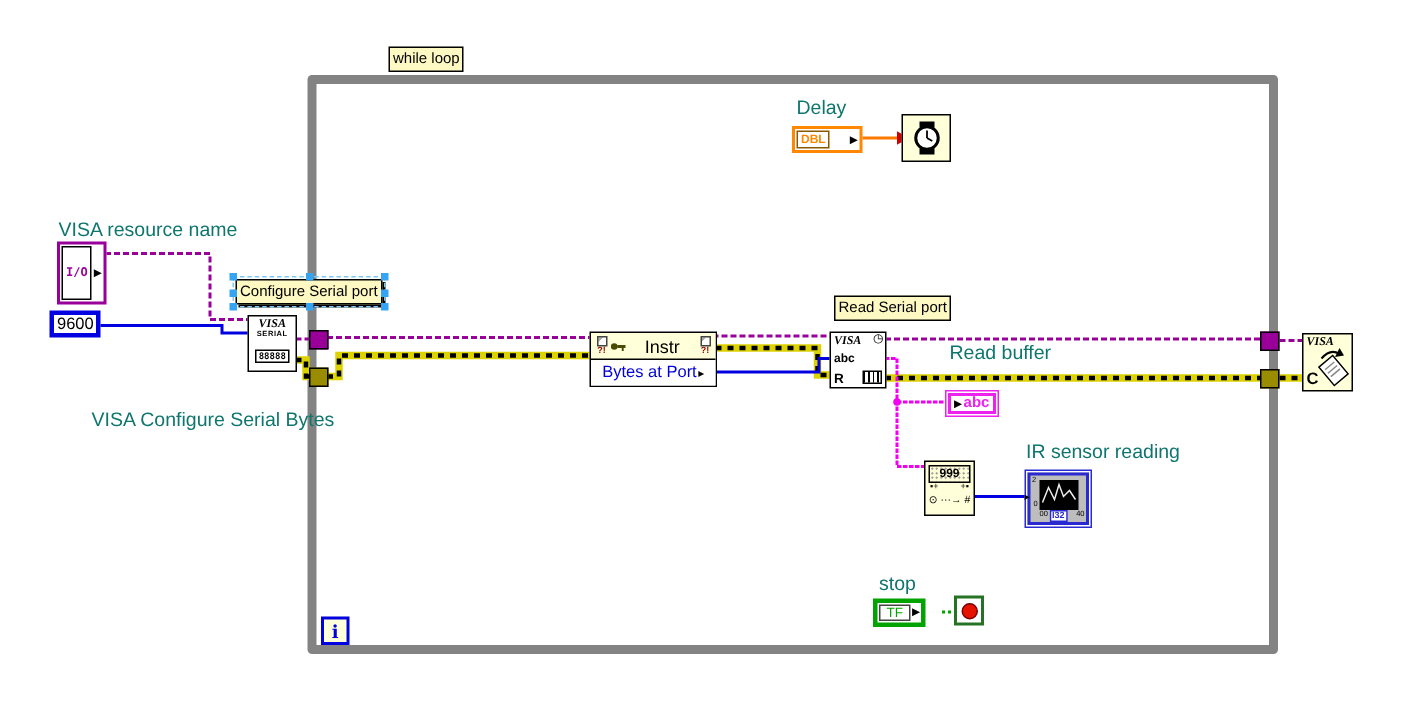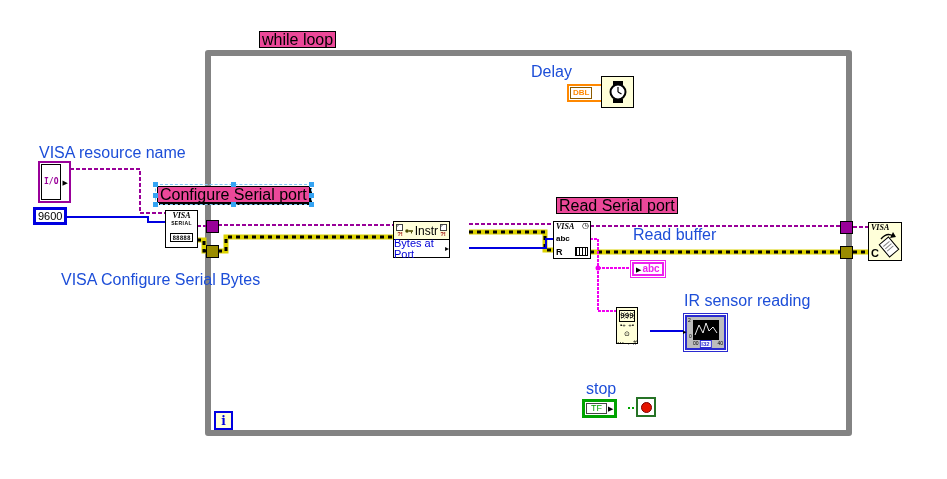--- a/index.html
+++ b/index.html
@@ -3,45 +3,45 @@
 <meta charset="utf-8">
 <style>
   * { box-sizing: border-box; margin: 0; padding: 0; }
   html,body { background:#fff; }
   .canvas { position:relative; width:947px; height:479px; background:#fff;
             font-family:"Liberation Sans",sans-serif; overflow:hidden; }
   .loop { position:absolute; left:205px; top:50px; width:647px; height:386px;
           border:6px solid #838383; border-radius:3px; z-index:1; }
   .wires { position:absolute; left:0; top:0; z-index:2; }
   .tunnel { position:absolute; z-index:3; width:13px; height:13px; border:1px solid #000; }
-  .lv-label { position:absolute; z-index:4; background:#ec4899; border:1px solid #000;
-              padding:0 2px; font-size:16px; line-height:15px; white-space:nowrap; }
-  .lv-text  { position:absolute; z-index:4; font-size:16px; line-height:14px;
-              white-space:nowrap; color:#1d4ed8; }
+  .lv-label { position:absolute; z-index:4; background:#fef9c3; border:1px solid #000;
+              padding:0 2px; font-size:10px; line-height:15px; white-space:nowrap; }
+  .lv-text  { position:absolute; z-index:4; font-size:13px; line-height:14px;
+              white-space:nowrap; color:#0f766e; }
   .node { position:absolute; z-index:3; border:1px solid #000; background:#FFFFD9; }
   .term { position:absolute; z-index:3; display:flex; align-items:center; background:#fff; }
   .arr  { font-size:7px; line-height:7px; color:#000; }
   .io   { border:2px solid #990099; padding:1px; gap:1px; }
   .io-inner { border:1px solid #000; font:bold 8px "DejaVu Sans Mono",monospace;
               color:#990099; padding:13px 2px; line-height:8px; }
   .baud { position:absolute; z-index:3; border:3px solid #0000E0; background:#fff;
           font-size:11px; line-height:12px; padding:0 2px; color:#000; }
-  .dbl  { border:2px solid #FF8800; padding:1px; gap:13px;margin-left:39px; }
+  .dbl  { border:2px solid #FF8800; padding:1px; gap:13px; }
   .dbl-inner { border:1px solid #8B5A00; color:#FF8800; font-weight:bold; font-size:8px;
                padding:1px 2px; line-height:8px; }
   .tf   { border:3px solid #00A300; padding:1px; gap:1px; }
   .tf-inner { border:1px solid #444; color:#00A300; font-weight:normal; font-size:9px;
               padding:0 4px; line-height:9px; }
   .abc-ind { position:absolute; z-index:3; border:1px solid #EE22EE; padding:1px; background:#fff; }
   .abc-frame { border:2px solid #EE22EE; height:100%; display:flex; align-items:center;
                padding:0 2px; gap:1px; background:#fff; }
   .abc-text { color:#EE22EE; font-weight:bold; font-size:10px; line-height:10px; }
   .visa-it { font-family:"Liberation Serif",serif; font-style:italic; font-weight:bold;
              font-size:8px; line-height:8px; }
-  .prop { position:absolute; z-index:3; width:57px; height:37px; border:1px solid #000; background:#fff; }
+  .prop { position:absolute; z-index:3; width:85px; height:37px; border:1px solid #000; background:#fff; }
   .prop-top { height:18px; background:#FFFFD9; border-bottom:1px solid #000;
               display:flex; align-items:center; padding:0 2px; gap:1px; }
   .prop-bot { height:17px; display:flex; align-items:center; justify-content:center;
               gap:1px; font-size:11px; line-height:11px; color:#0000D6; background:#fff; }
   .pgq { display:flex; flex-direction:column; align-items:center; width:10px; }
   .pg  { width:7px; height:7px; border:1px solid #444;
          background:linear-gradient(135deg,#aaa 2px,#fff 2px); }
   .qx  { font-size:6px; line-height:6px; color:#990000; font-weight:bold; }
   .prop-name { flex:1; text-align:center; font-size:12px; line-height:12px; color:#000; }
   .hd { position:absolute; width:5px; height:5px; background:#35A4F3; z-index:5; }
@@ -202,21 +202,21 @@
   </div>
 
   <div class="lv-text" style="left:633px;top:228px">Read buffer</div>
   <div class="abc-ind" style="left:630px;top:260px;width:36px;height:18px">
     <div class="abc-frame">
       <span class="arr">▶</span>
       <span class="abc-text">abc</span>
     </div>
   </div>
 
-  <div class="node" style="left:616px;top:307px;width:22px;height:37px">
+  <div class="node" style="left:616px;top:307px;width:34px;height:37px">
     <div class="stipple" style="margin:2px 2px 0;border:1px solid #000;height:12px;text-align:center;font-size:8px;line-height:10px;font-weight:bold">999</div>
     <div style="display:flex;justify-content:space-between;padding:0 3px;font-size:6px;line-height:7px">
       <span>▪+</span>
         <span>+▪</span>
     </div>
     <div style="text-align:center;font-size:7px;line-height:9px">⊙ ···→ #</div>
   </div>
 
   <div class="lv-text" style="left:684px;top:294px">IR sensor reading</div>
   <div class="chart-outer" style="left:683px;top:313px;width:45px;height:39px">

